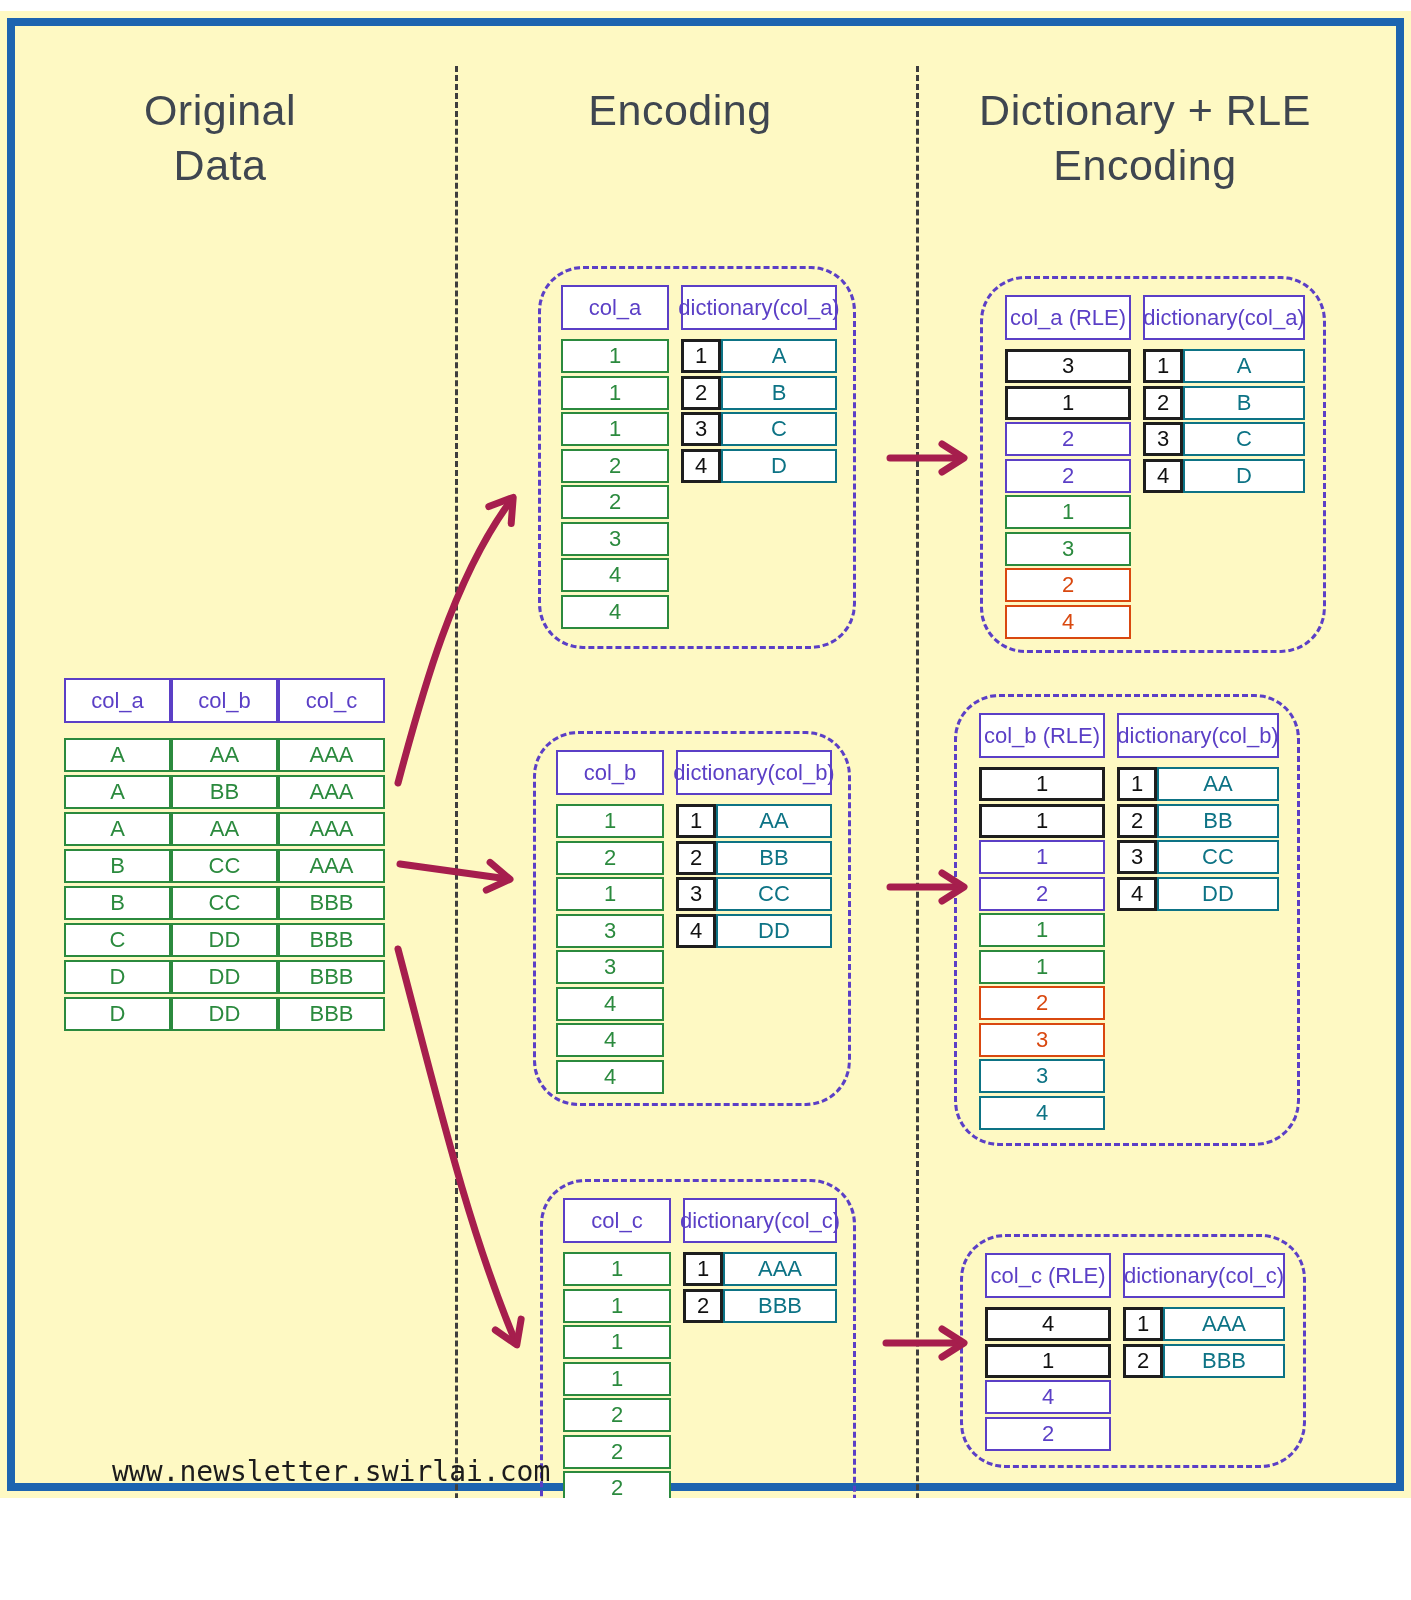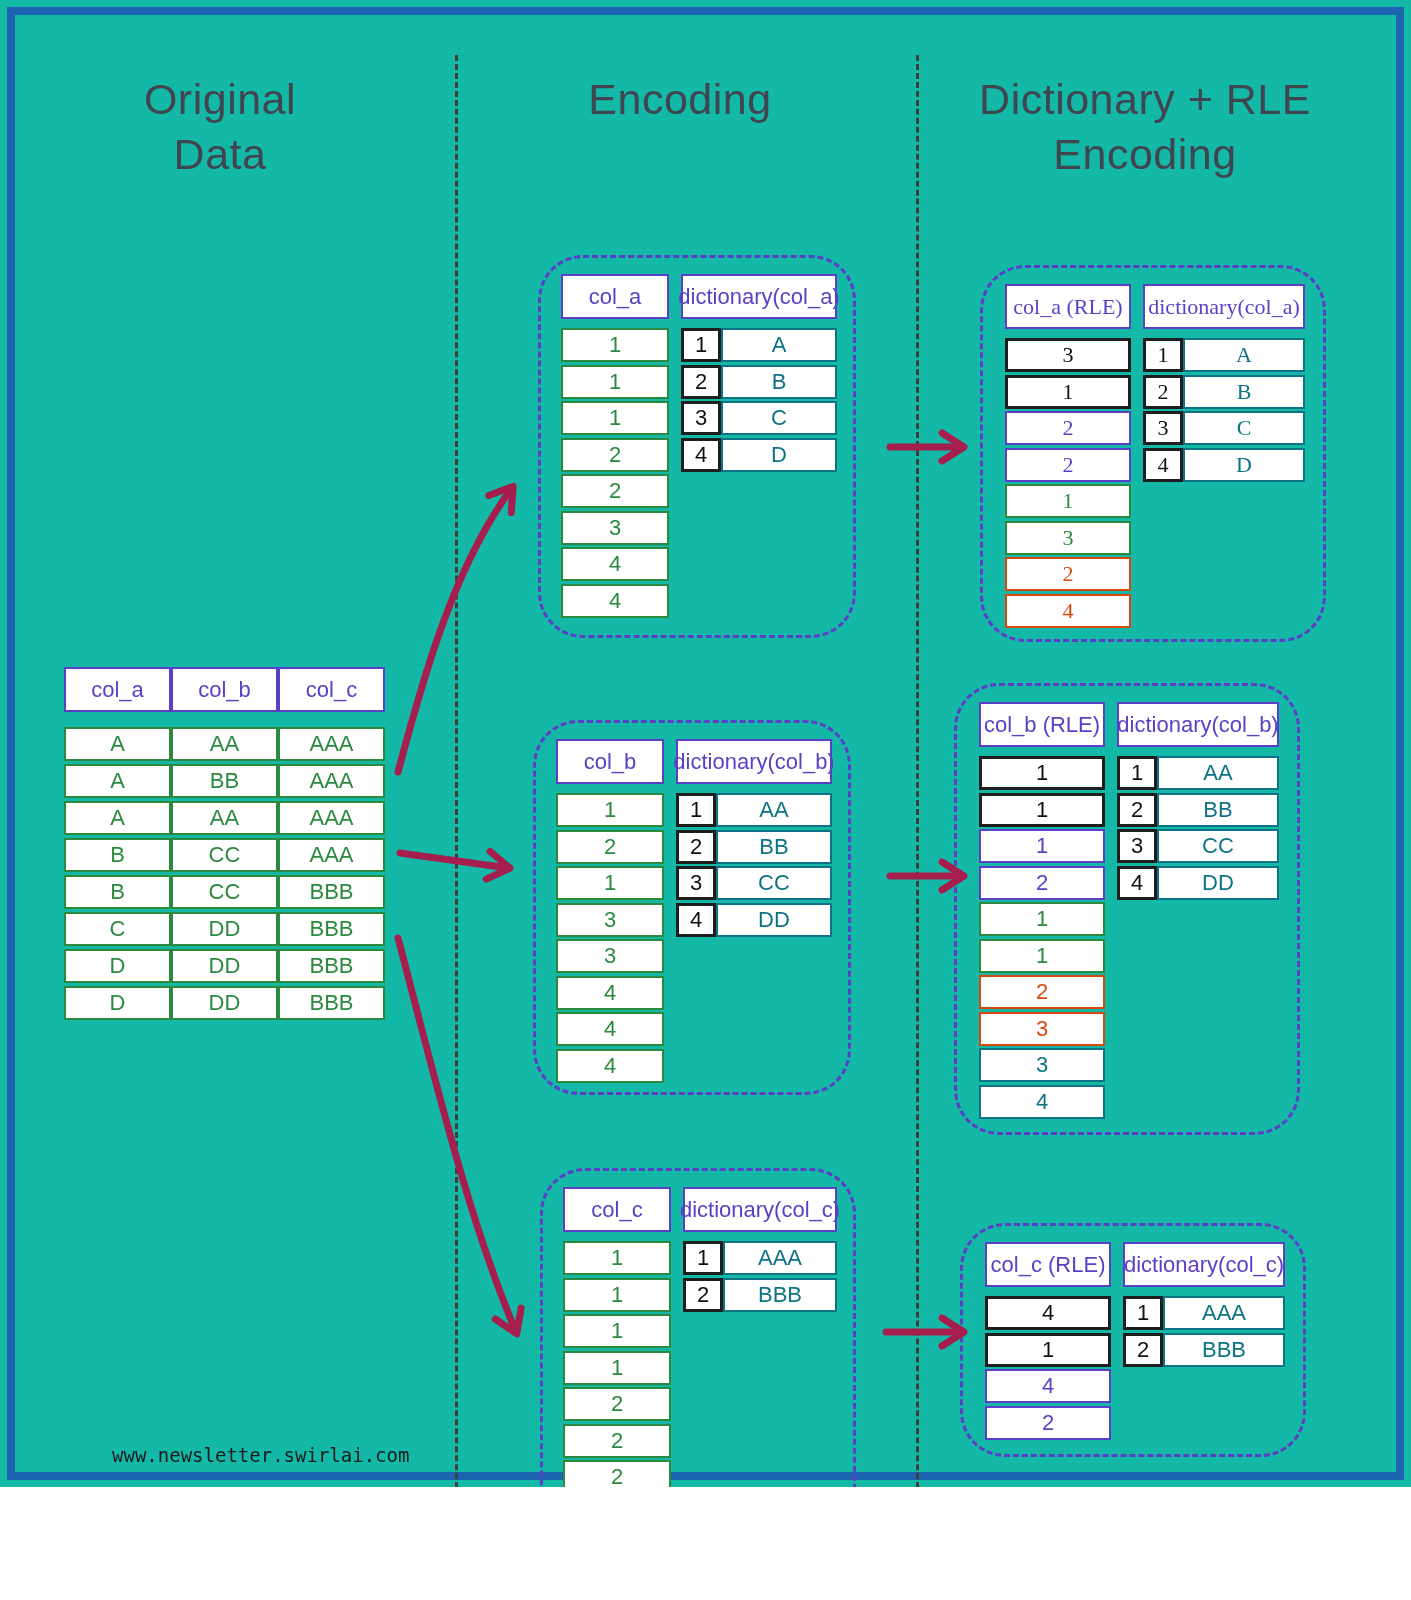--- a/index.html
+++ b/index.html
@@ -1,19 +1,20 @@
 <!DOCTYPE html>
 <html><head>
 <meta charset="utf-8">
 <style>
   html,body { margin:0; padding:0; background:#ffffff; }
   .stage {
     position:relative; width:1411px; height:1487px;
-    background:#14b8a6; overflow:hidden;
+    background:#fef9c3; overflow:hidden;
     font-family:"Liberation Sans", sans-serif;
+    margin-top:11px;
   }
   .frame {
     position:absolute; inset:7px; border:8px solid #1d64b0;
     pointer-events:none;
   }
   
   .title {
     position:absolute; font-size:43px; line-height:1.28;
     color:#3f4650; text-align:center; letter-spacing:0.5px;
   }
@@ -72,30 +73,30 @@
   .kv-row .val-cell {
     box-sizing:border-box; flex:1; height:34px;
     border:2px solid #0d7385; color:#0d7385;
     display:flex; align-items:center; justify-content:center;
     font-size:22px; background:#fff;
   }
   
   #g-dict-a { left:538px; top:255px; width:318px; height:383px; }
   #g-dict-b { left:533px; top:720px; width:318px; height:375px; }
   #g-dict-c { left:540px; top:1168px; width:316px; height:377px; }
-  #g-rle-a  { left:980px; top:265px;  width:346px; height:377px;font-family:Liberation Serif, serif; }
+  #g-rle-a  { left:980px; top:265px;  width:346px; height:377px; }
   #g-rle-b  { left:954px; top:683px;  width:346px; height:452px; }
   #g-rle-c  { left:960px; top:1223px; width:346px; height:234px; }
   
   #arrows { position:absolute; left:0; top:0; pointer-events:none; }
   
   .site-text {
     position:absolute; left:112px; top:1444px;
     font-family:"DejaVu Sans Mono", monospace;
-    font-size:19px; color:#1c1c1c;
+    font-size:28px; color:#1c1c1c;
   }
   #logo { position:absolute; left:28px; top:1478px; }
 </style>
 </head>
 <body>
 
 <div class="stage">
 
   <div class="frame"></div>
 

